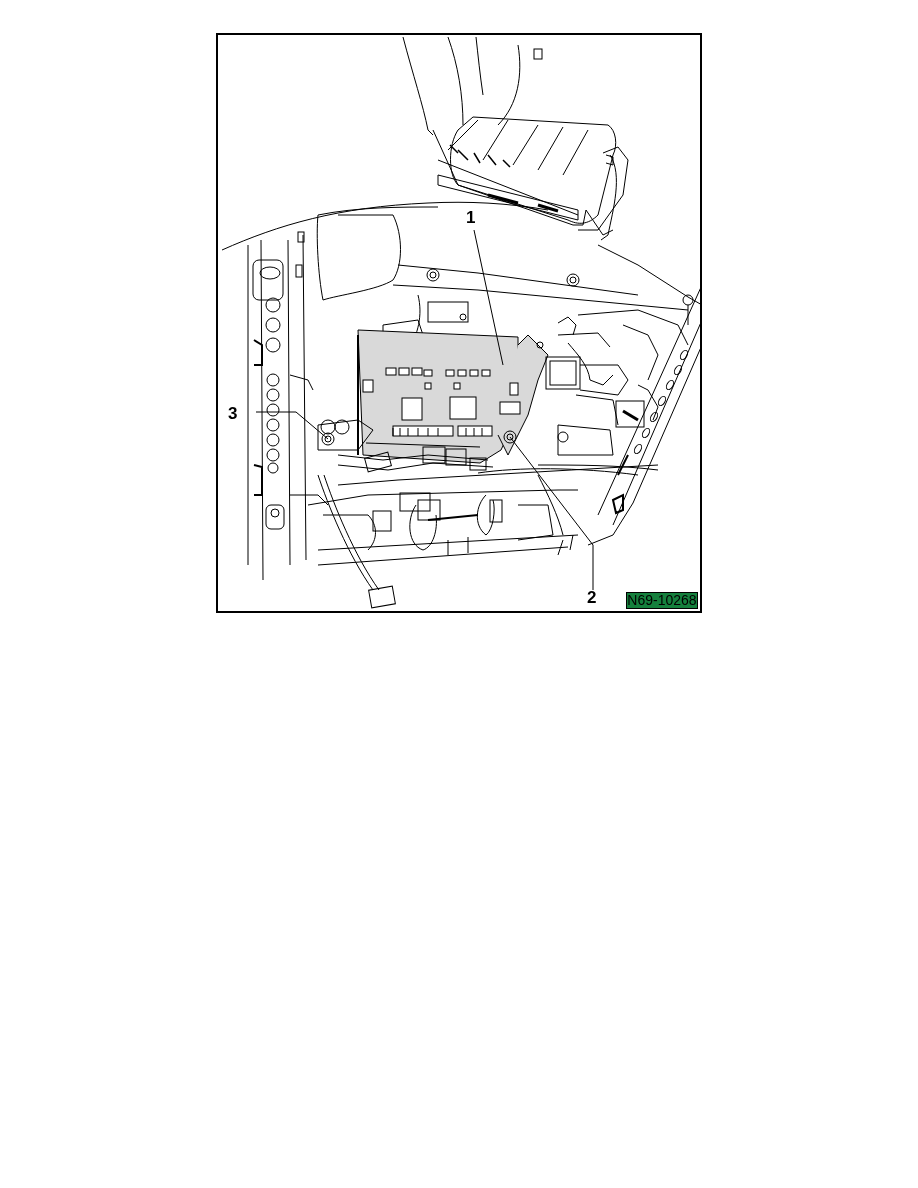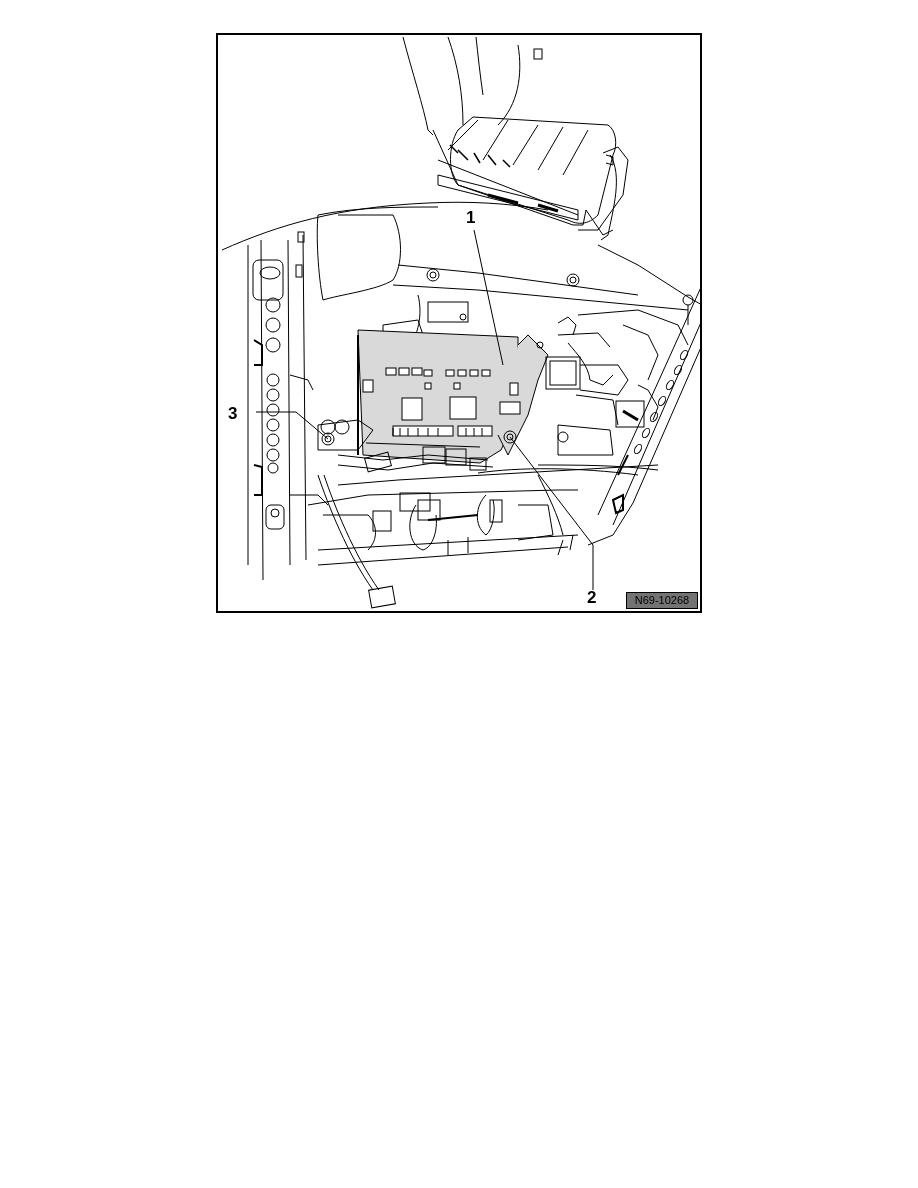--- a/index.html
+++ b/index.html
@@ -1,20 +1,20 @@
 <!DOCTYPE html>
 <html><head>
 <meta charset="utf-8">
 <style>
   html, body { margin:0; padding:0; background:#ffffff; }
   body { width:918px; height:1188px; position:relative; overflow:hidden; font-family:"Liberation Sans", sans-serif; }
   .frame { position:absolute; left:216px; top:33px; width:486px; height:580px; border:2px solid #000; box-sizing:border-box; background:#fff; overflow:hidden; }
   .frame svg { position:absolute; left:0; top:0; }
   .callout { position:absolute; font-weight:bold; font-size:17px; color:#000; line-height:1; }
-  .ref-box { position:absolute; left:408px; top:557px; width:72px; height:17px; border:1px solid #000; box-sizing:border-box; font-size:11px; text-align:center; line-height:15px; background:#737373; }
+  .ref-box { position:absolute; left:408px; top:557px; width:72px; height:17px; border:1px solid #000; box-sizing:border-box; font-size:14px; text-align:center; line-height:15px; background:#15803d; }
 </style>
 </head>
 <body>
 
 <div class="frame">
   <svg width="486" height="580" viewBox="0 0 486 580" fill="none" stroke="#000" stroke-width="1">
 
     <g>
       <path d="M185 2 C195 40 205 70 210 95 L215 100"></path>
       <path d="M230 2 C240 30 245 60 245 90"></path>

